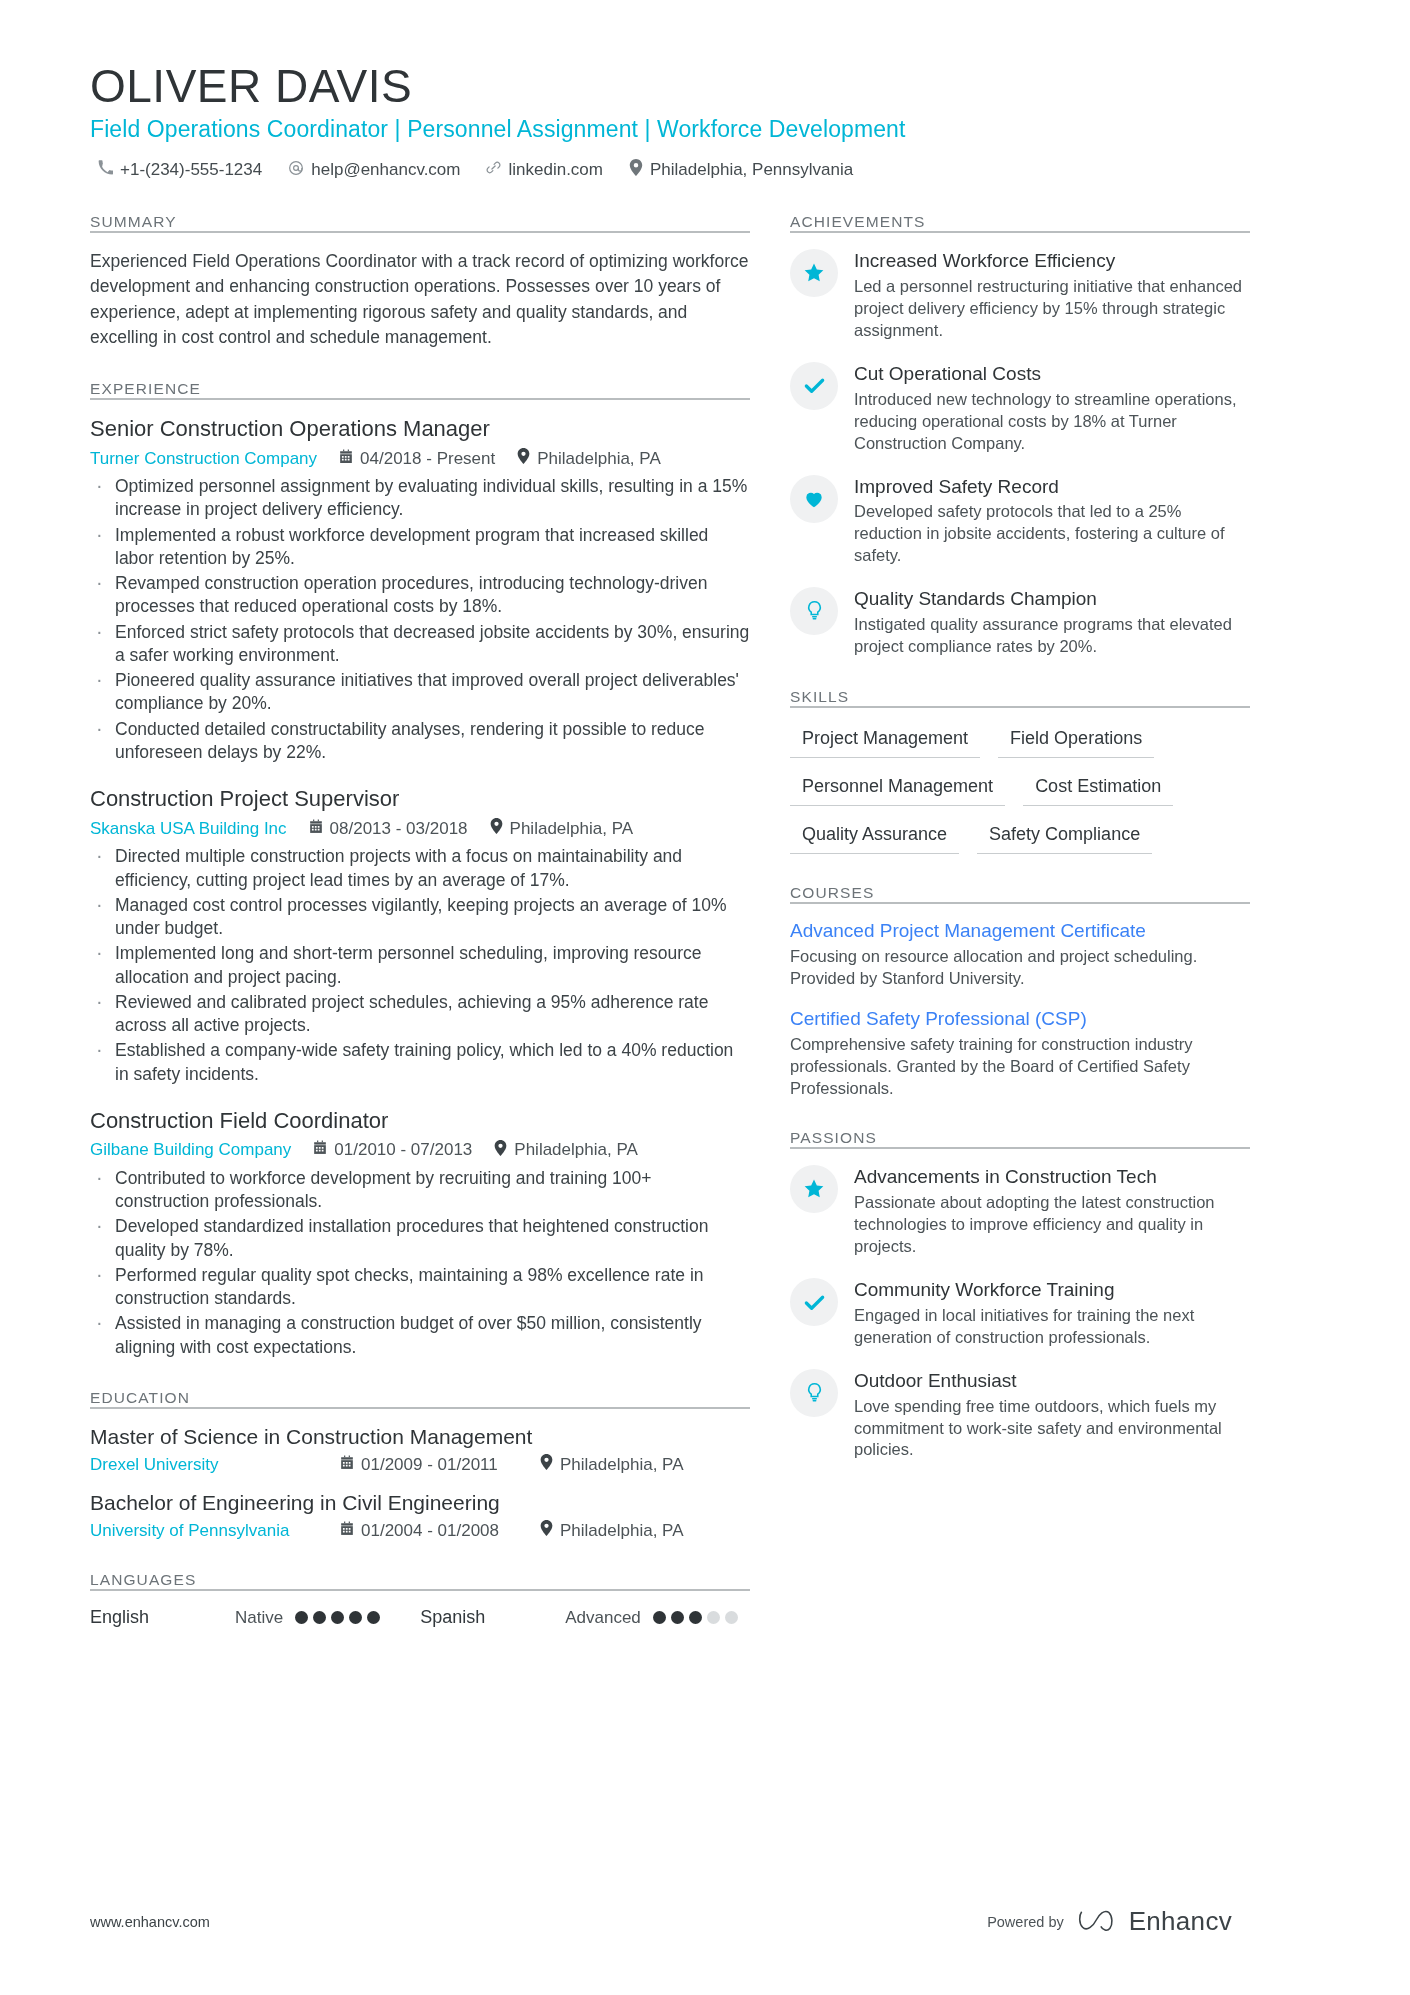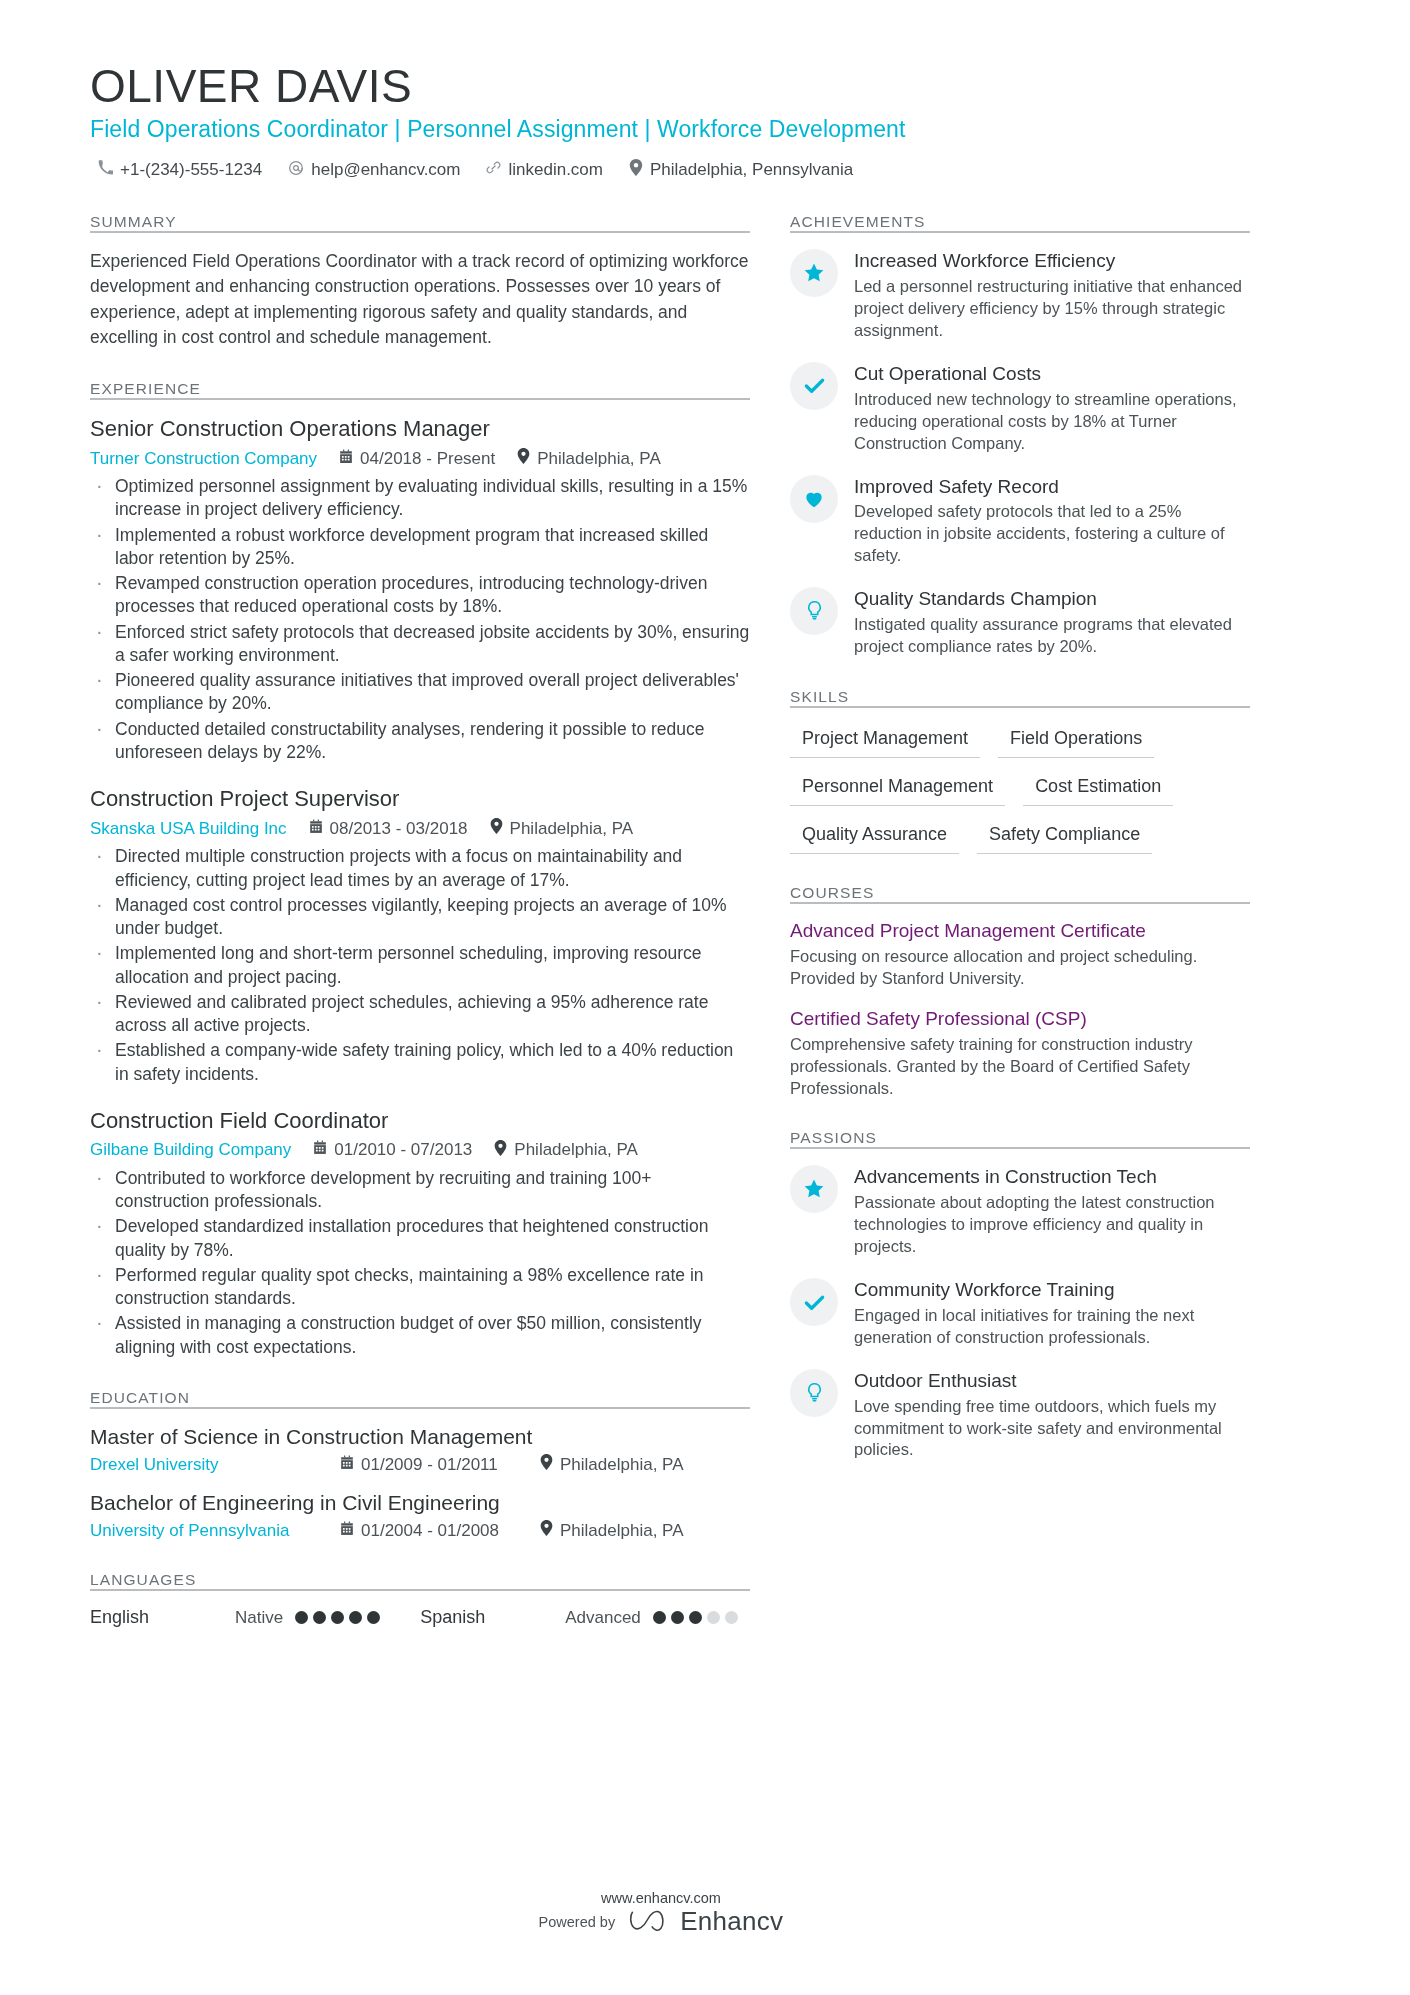--- a/index.html
+++ b/index.html
@@ -137,33 +137,32 @@
   .skill {
     font-size: 18px;
     color: #32383c;
     padding: 4px 12px 8px 12px;
     border-bottom: 1.5px solid #c9cdcf;
     white-space: nowrap;
   }
 
   .course { margin-bottom: 18px; }
   .course:last-child { margin-bottom: 0; }
-  .course-title { font-size: 19px; color: #701a75; margin-bottom: 4px; }
+  .course-title { font-size: 19px; color: #3b82f6; margin-bottom: 4px; }
   .course-desc { font-size: 16.5px; line-height: 1.33; color: #4c5357; }
 
   
   .footer {
     position: absolute;
     left: 90px;
     right: 78px;
     bottom: 58px;
     display: flex;
     align-items: center;
     justify-content: space-between;
-    flex-direction: column;
   }
   .footer-url { font-size: 14.5px; color: #3c4347; }
   .footer-right { display: flex; align-items: center; gap: 14px; }
   .powered { font-size: 14.5px; color: #4c5357; }
   .brand { display: flex; align-items: center; gap: 9px; }
   .brand-name { font-size: 26px; color: #3c4347; letter-spacing: 0.3px; }
 </style>
 </head>
 <body>
 

